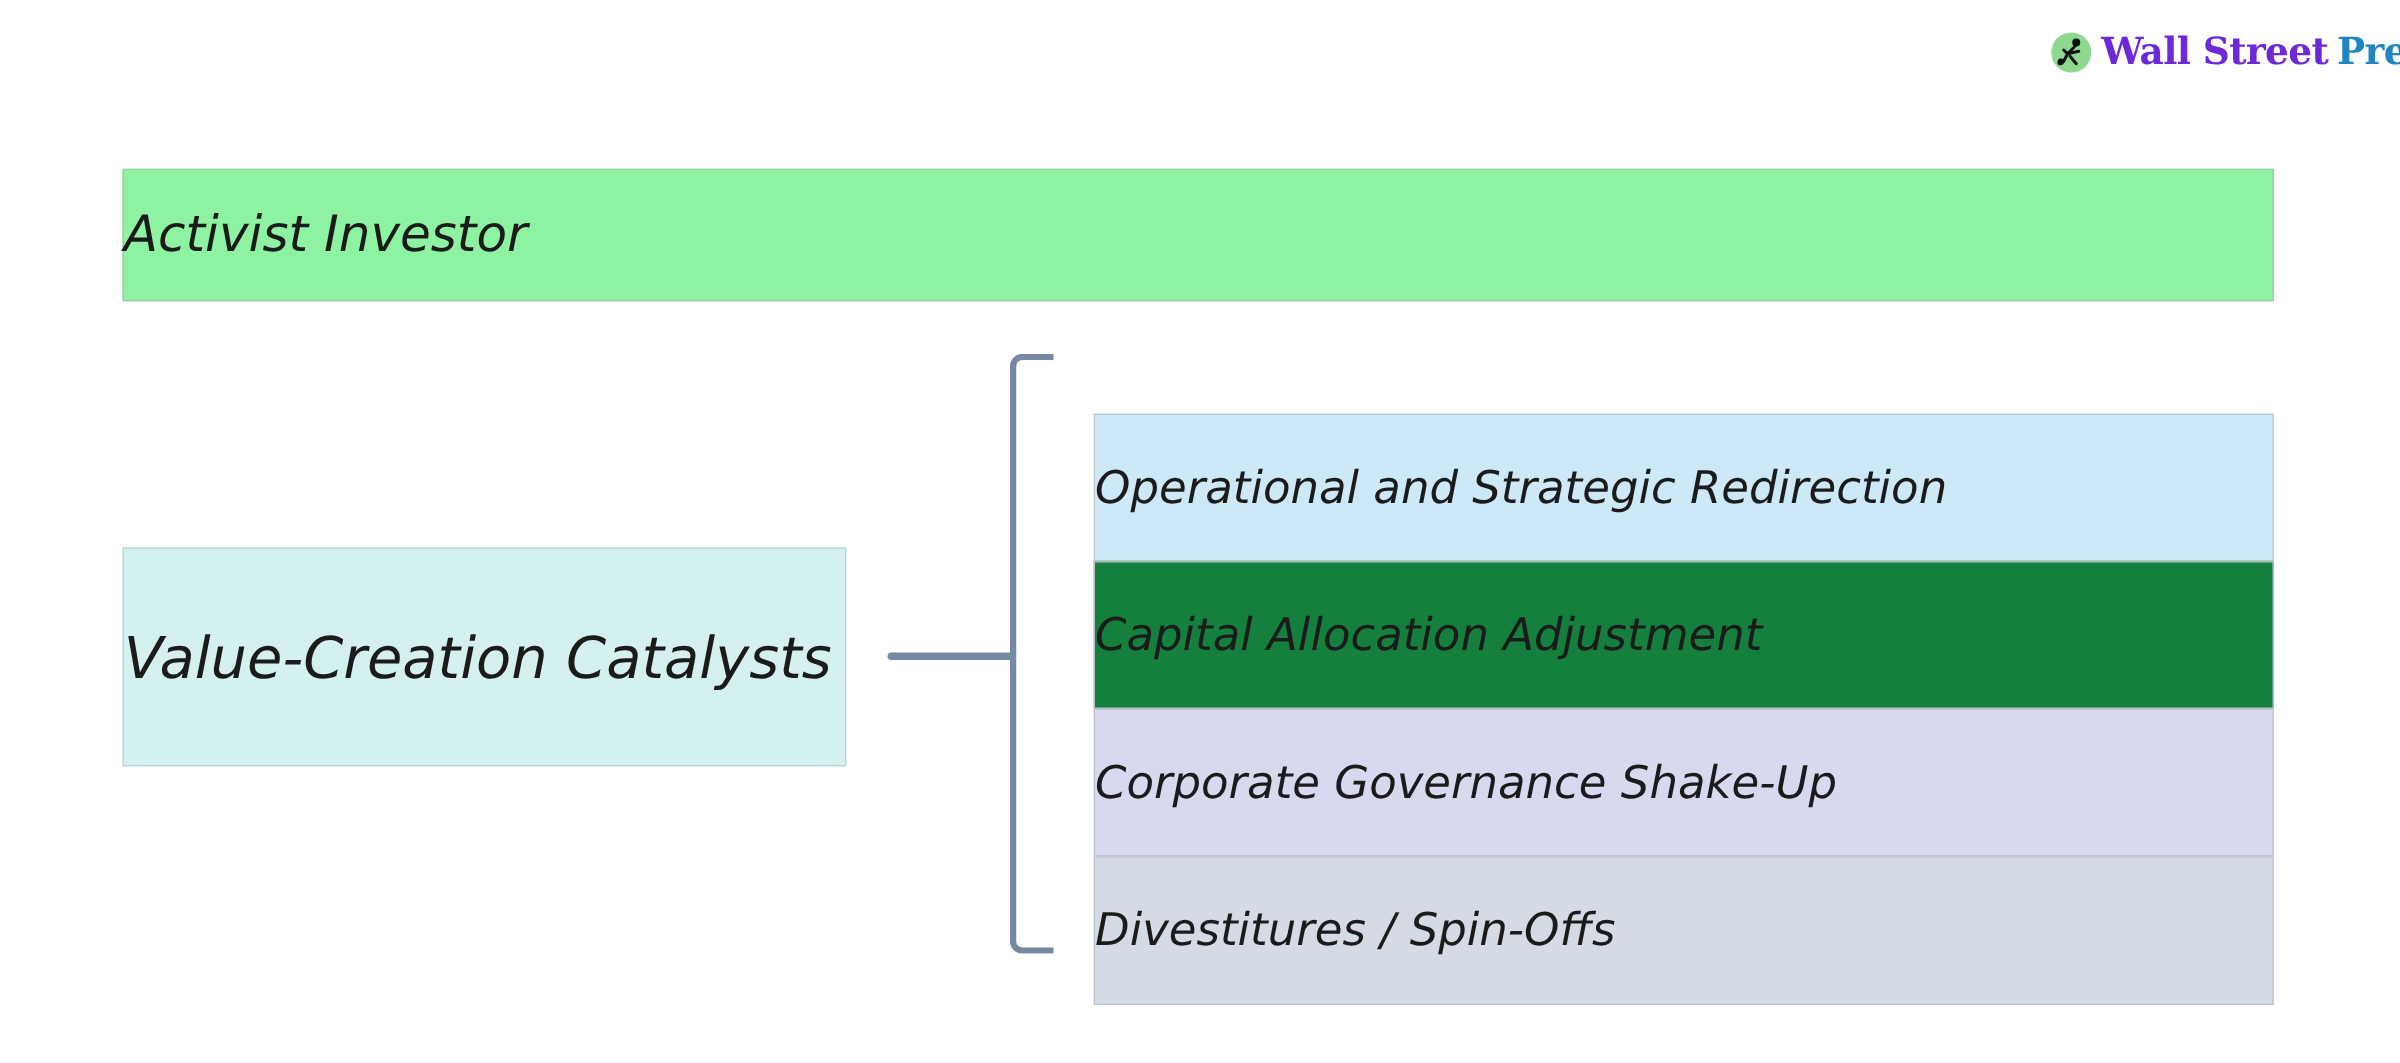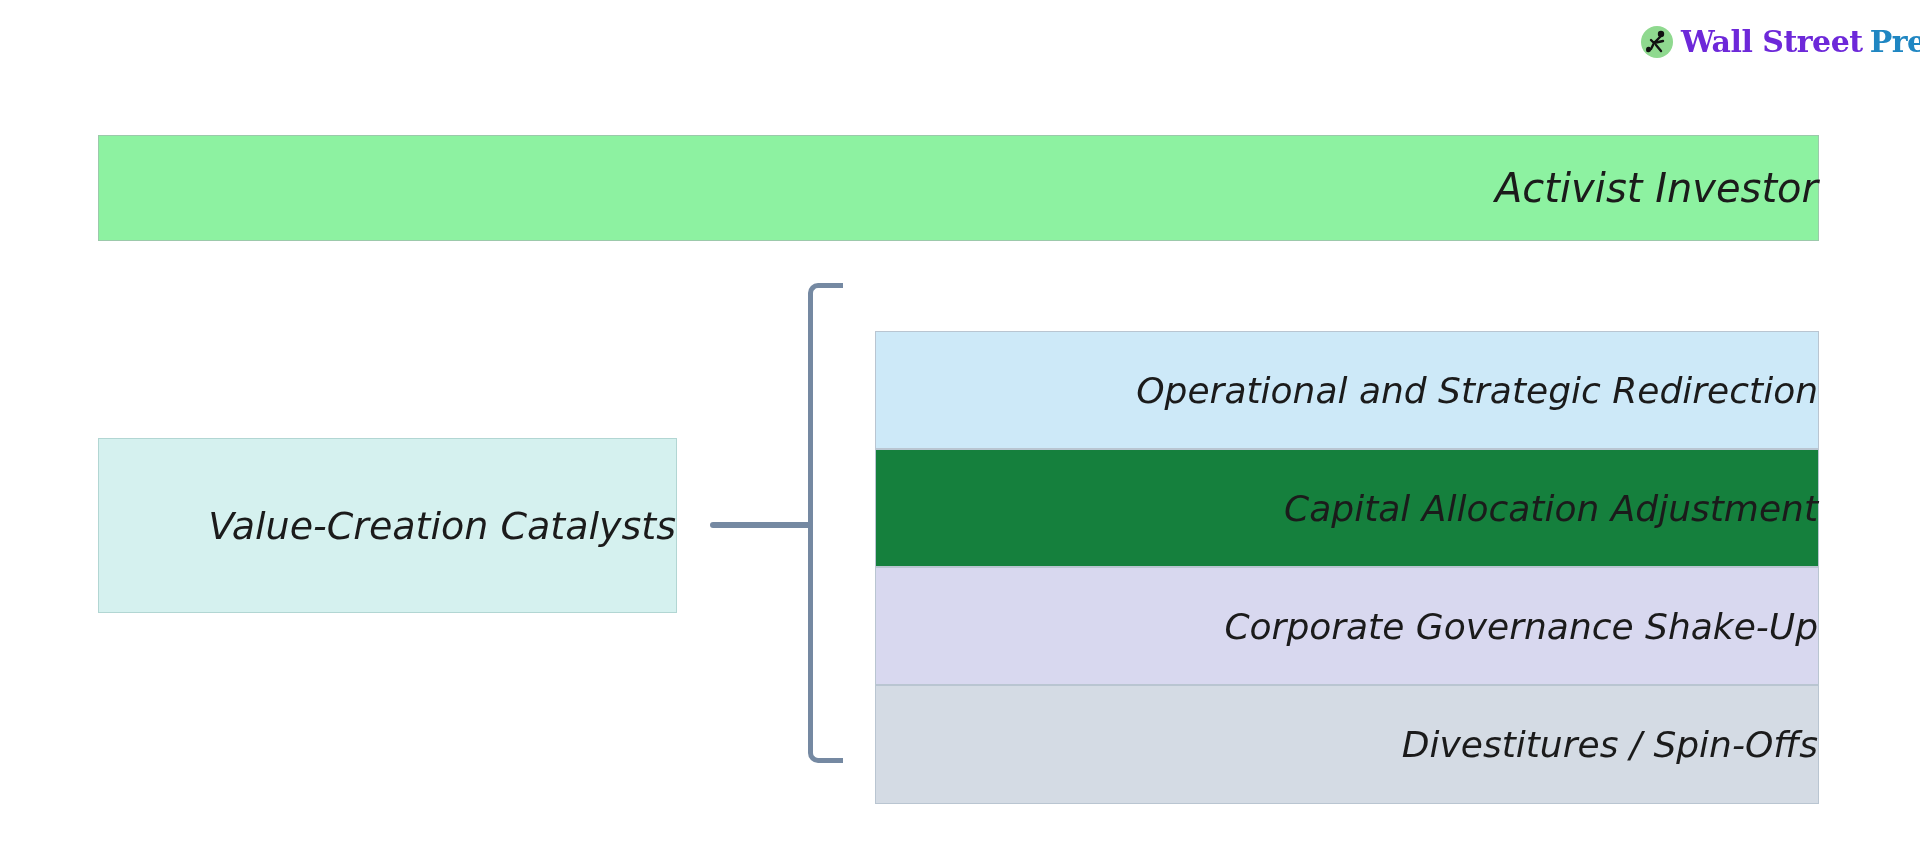--- a/index.html
+++ b/index.html
@@ -42,42 +42,42 @@
     white-space: nowrap;
   }
   .logo-text .brand-main { color: #6d28d9; }
   .logo-text .brand-accent { color: #1f86c2; margin-left: 7px; }
 
   
   .node {
     position: absolute;
     display: flex;
     align-items: center;
-    justify-content: flex-end;
+    justify-content: flex-start;
     box-sizing: border-box;
     color: #1b1b1b;
     font-style: italic;
     font-family: "DejaVu Sans", sans-serif;
     text-align: center;
   }
   .root-box {
     left: 98px;
     top: 135px;
     width: 1721px;
     height: 106px;
     border: 1px solid #9cc9ab;
     font-size: 40px;
   }
   .group-box {
     left: 98px;
     top: 438px;
     width: 579px;
     height: 175px;
     border: 1px solid #b2d6d3;
-    font-size: 38px;
+    font-size: 46px;
   }
   .item-box {
     left: 875px;
     width: 944px;
     height: 118px;
     border: 1px solid #b9c5d1;
     font-size: 36px;
     margin-top: 44px;
   }
   .item-0 { top: 287px; }

